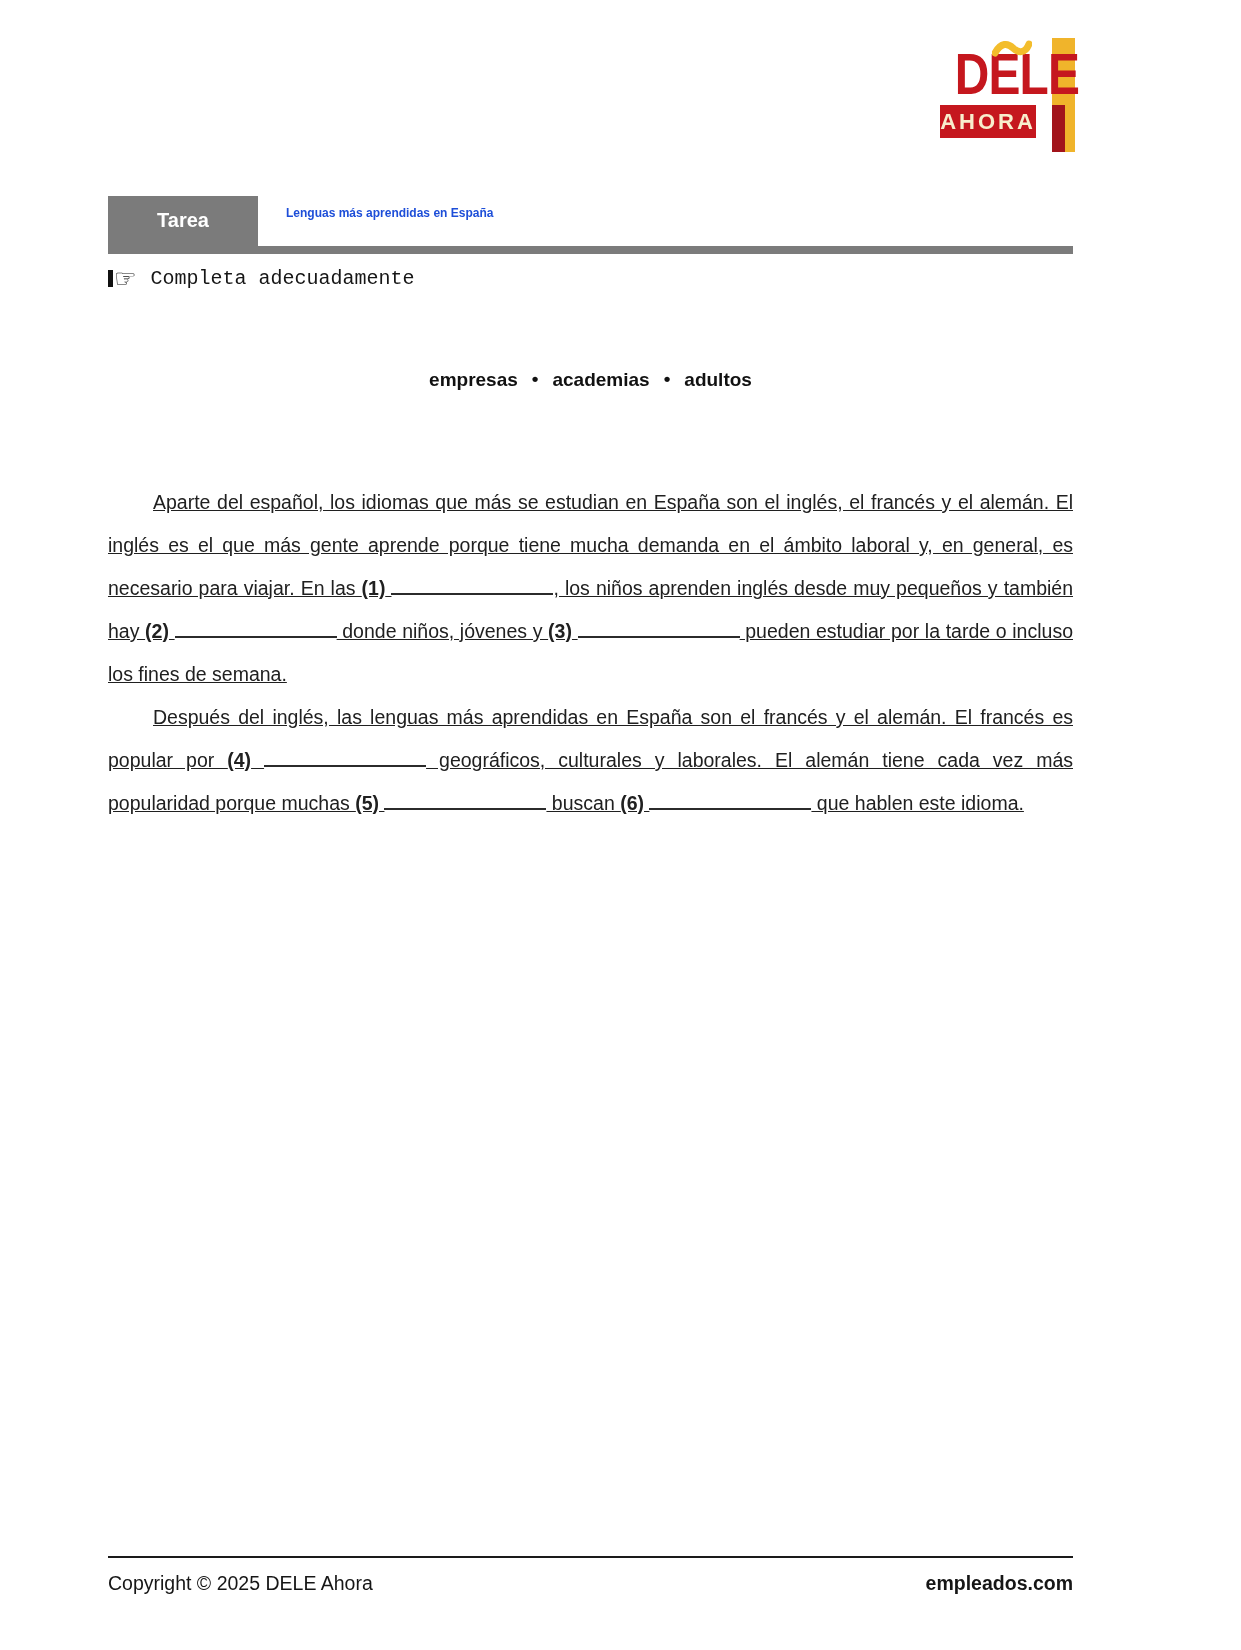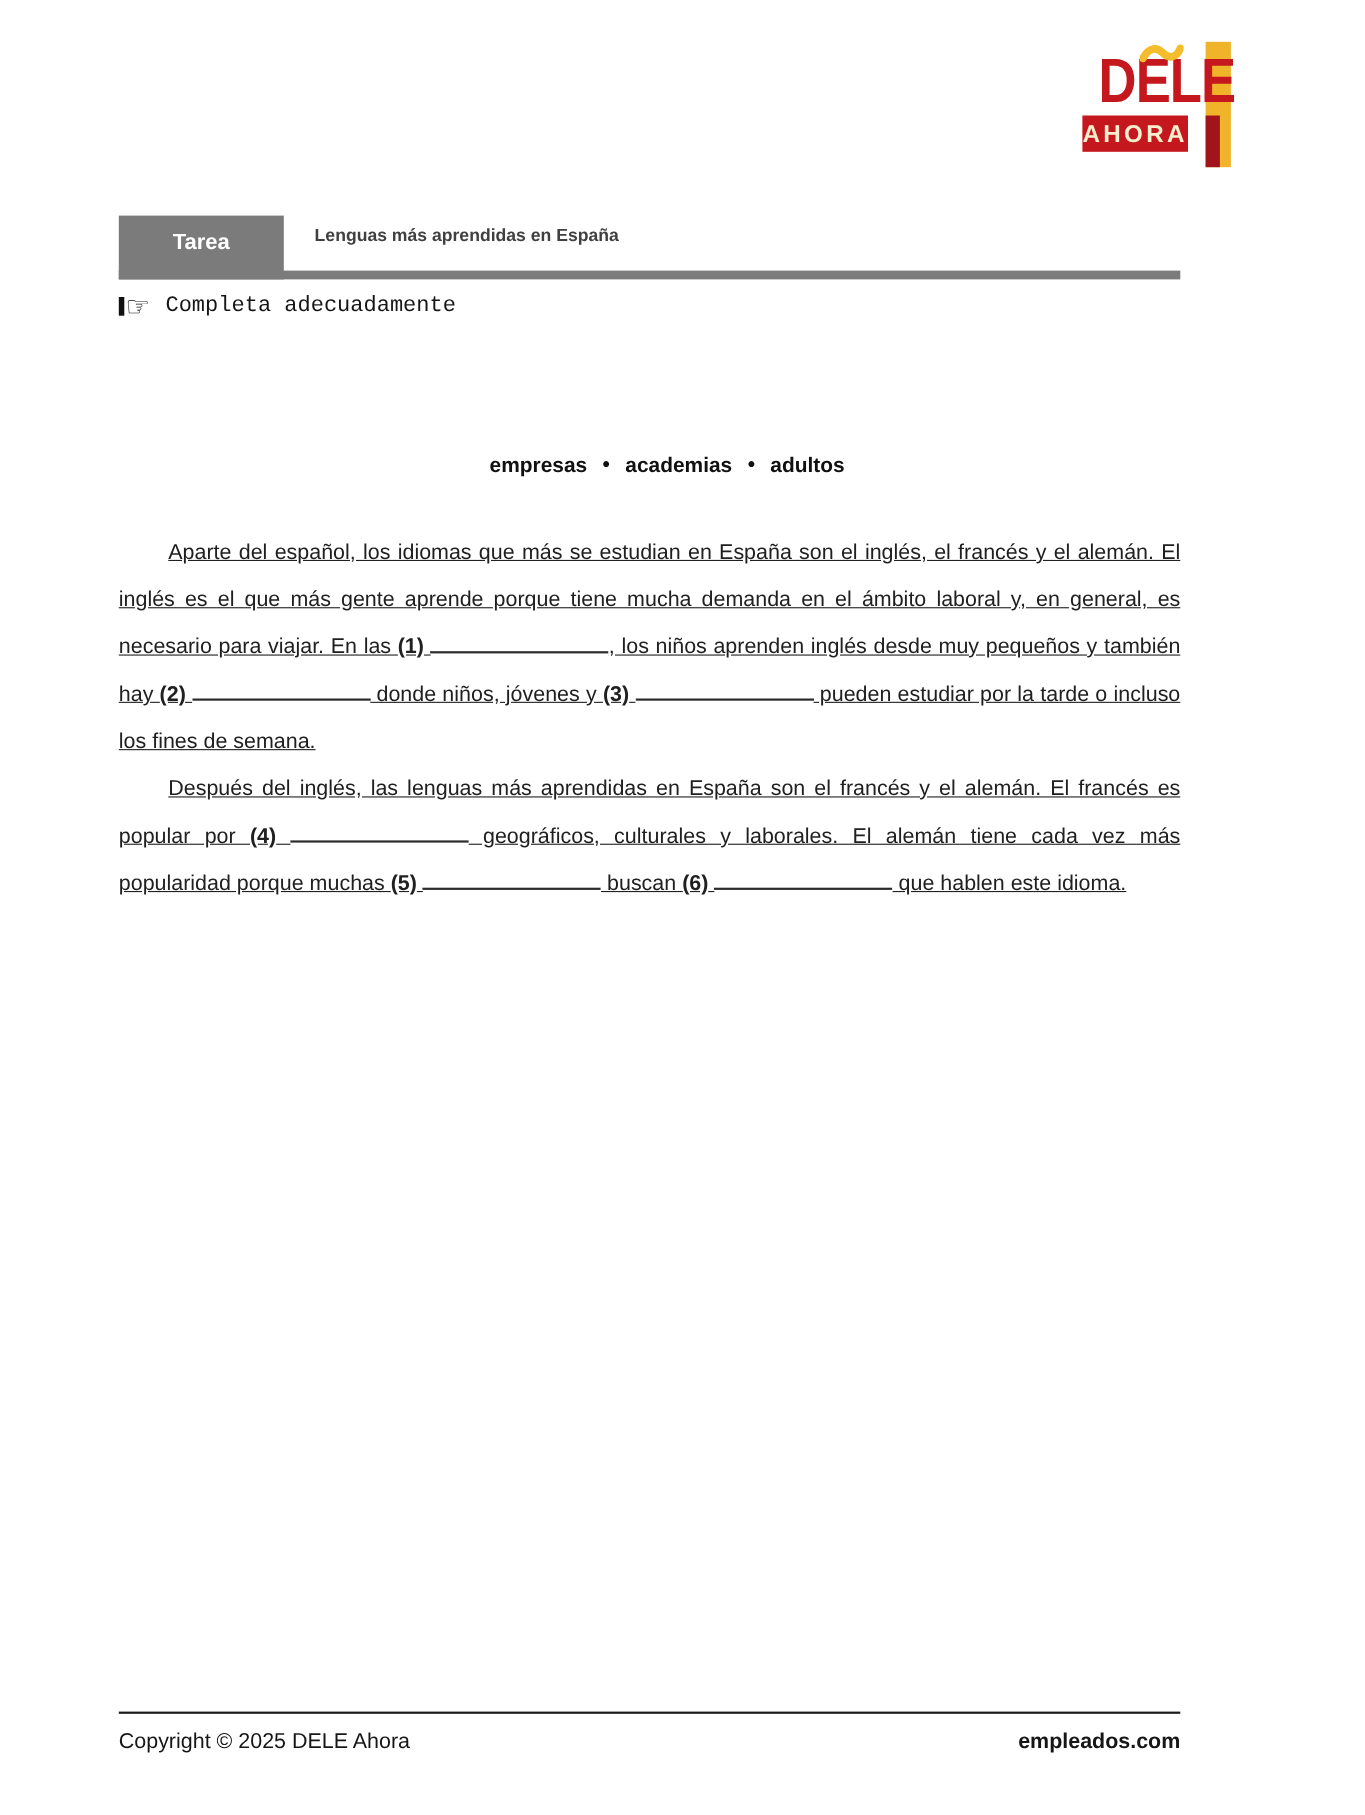--- a/index.html
+++ b/index.html
@@ -1,46 +1,46 @@
 <!DOCTYPE html>
 <html lang="es"><head>
 <meta charset="utf-8">
 <style>
   html,body{margin:0;padding:0;background:#ffffff;}
   body{width:1241px;height:1650px;position:relative;font-family:"Liberation Sans",sans-serif;color:#1e1e1e;}
   .page{position:absolute;inset:0;background:#fff;overflow:hidden;}
 
   
-  .logo{position:absolute;left:984px;top:38px;width:135px;height:114px;}
+  .logo{position:absolute;left:940px;top:38px;width:135px;height:114px;}
   .logo-bar{position:absolute;left:112px;top:0;width:23px;height:114px;background:#F0B42B;z-index:1;}
   .logo-stripe{position:absolute;left:112px;top:67px;width:13px;height:47px;background:#A2141B;z-index:2;}
   .logo-ahora{position:absolute;left:0;top:67px;width:96px;height:33px;background:#C5171E;z-index:2;
     display:flex;align-items:center;justify-content:center;color:#F8EECD;font-weight:bold;
     font-size:22px;letter-spacing:3px;}
   .logo-dele{position:absolute;right:-4px;top:8px;z-index:3;color:#C5171E;font-weight:bold;
     font-size:57px;line-height:57px;letter-spacing:-1px;transform:scaleX(0.84);transform-origin:right top;white-space:nowrap;}
   .logo-tilde{position:absolute;left:52px;top:2px;z-index:4;}
 
   
   .task-header{position:absolute;left:108px;top:196px;width:965px;height:58px;}
   .task-tab{position:absolute;left:0;top:0;width:150px;height:58px;background:#7B7B7B;
     display:flex;align-items:center;justify-content:center;padding-bottom:10px;box-sizing:border-box;
     color:#fff;font-weight:bold;font-size:20px;}
   .task-rule{position:absolute;left:0;bottom:0;width:100%;height:8px;background:#7B7B7B;}
-  .task-title{position:absolute;left:178px;top:10px;color:#404040;font-weight:bold;font-size:16px;}
+  .task-title{position:absolute;left:178px;top:10px;color:#1d4ed8;font-weight:bold;font-size:12px;}
 
   
   .instruction{position:absolute;left:108px;top:266px;display:flex;align-items:center;gap:14px;}
   .hand-icon{font-family:"DejaVu Sans",sans-serif;font-size:25px;line-height:25px;color:#111;display:flex;align-items:center;}
   .hand-icon .cuff{display:inline-block;width:5px;height:17px;background:#111;margin-right:1px;}
   .instruction-text{font-size:20px;color:#161616;font-family:Liberation Mono, monospace;}
 
   
-  .word-bank{position:absolute;left:124px;top:366px;width:965px;text-align:center;
-    font-weight:bold;font-size:19px;line-height:27px;color:#111;margin-top:44px;}
+  .word-bank{position:absolute;left:108px;top:366px;width:965px;text-align:center;
+    font-weight:bold;font-size:19px;line-height:27px;color:#111;}
   .wb-bullet{display:inline-block;margin:0 14px;transform:translateY(-1px);font-size:19px;}
 
   
   .passage{position:absolute;left:108px;top:481px;width:965px;font-size:19.5px;line-height:43px;
     text-align:justify;color:#202020;}
   .passage p{margin:0;text-indent:45px;text-decoration:underline;}
   .blank{display:inline-block;width:162px;border-bottom:2px solid #2b2b2b;height:14px;}
 
   
   .footer-rule{position:absolute;left:108px;top:1556px;width:965px;height:2px;background:#1a1a1a;}

